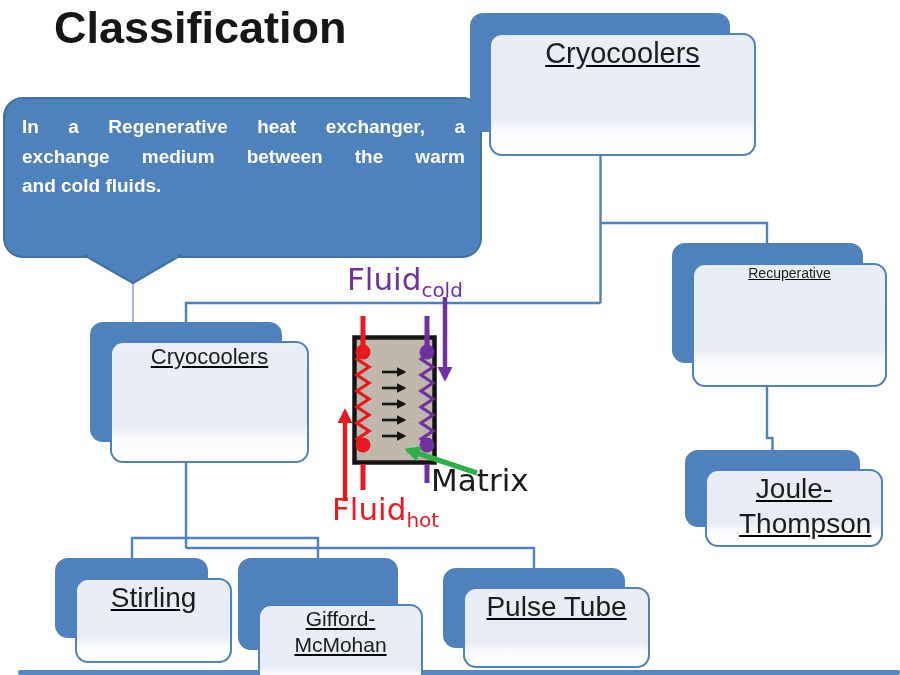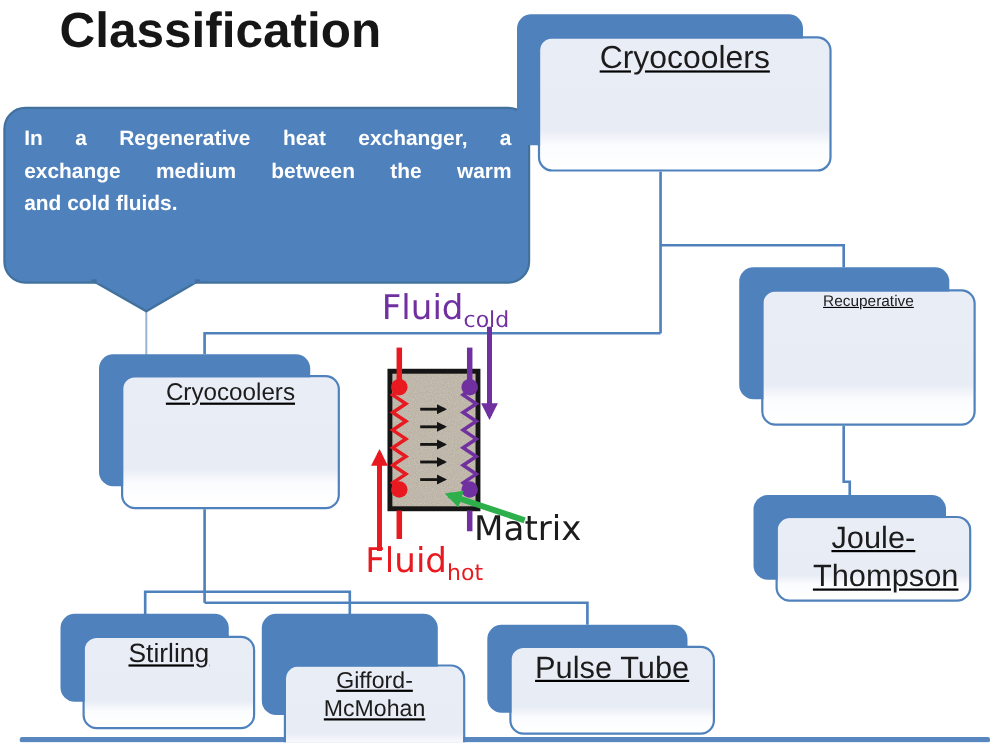--- a/index.html
+++ b/index.html
@@ -102,21 +102,21 @@
   <div class="node">
     <div class="back" style="left:685px;top:450px;width:175px;height:77px"></div>
     <div class="front" style="left:705px;top:469px;width:178px;height:78px">
       <div class="label" style="font-size:28px;width:110px">Joule-Thompson</div>
     </div>
   </div>
 
   <div class="node">
     <div class="back" style="left:55px;top:558px;width:153px;height:80px"></div>
     <div class="front" style="left:75px;top:578px;width:157px;height:85px">
-      <div class="label" style="font-size:24px">Stirling</div>
+      <div class="label" style="font-size:28px">Stirling</div>
     </div>
   </div>
 
   <div class="node">
     <div class="back" style="left:238px;top:558px;width:160px;height:92px"></div>
     <div class="front" style="left:258px;top:604px;width:165px;height:90px">
       <div class="label" style="font-size:21px;width:105px">Gifford-McMohan</div>
     </div>
   </div>
 

